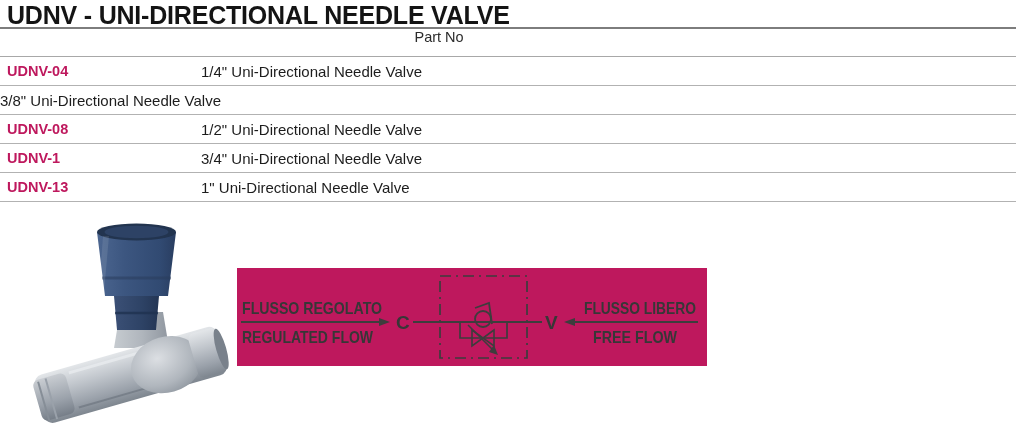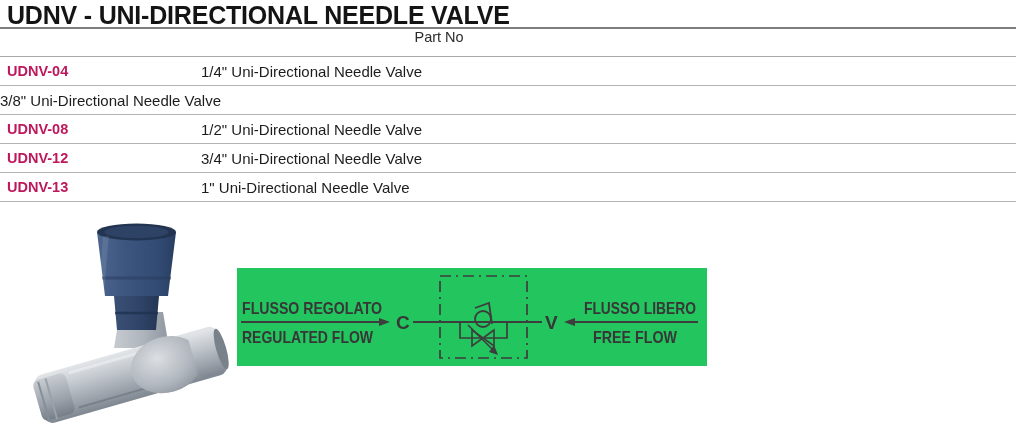--- a/index.html
+++ b/index.html
@@ -22,21 +22,21 @@
   .t-row.head{height:27px;border-bottom:1px solid #a8a8a8;flex-direction:column;}
   .c-part{width:194px;padding-left:7px;flex:none;}
   .c-desc{flex:1;}
   .head .c-part,.head .c-desc{font-size:14.5px;color:#2b2b2b;font-weight:normal;}
   .t-row .part-no{font-size:14.5px;font-weight:bold;color:#be185d;}
   .t-row .desc{font-size:15px;color:#1c1c1c;}
   
   .product-photo{position:absolute;left:25px;top:212px;width:215px;height:214px;}
   .flow-diagram{
     position:absolute;left:237px;top:268px;width:470px;height:98px;
-    background:#22c55e;
+    background:#be185d;
   }
   .flow-diagram svg{display:block;}
   .flow-diagram text{
     font-family:"Liberation Sans",sans-serif;font-weight:bold;fill:#373737;
   }
 </style>
 </head>
 <body>
 
 <h1 class="page-title">UDNV - UNI-DIRECTIONAL NEEDLE VALVE</h1>
@@ -51,21 +51,21 @@
     <div class="c-desc desc">1/4" Uni-Directional Needle Valve</div>
   </div>
   <div class="t-row">
     <div class="c-desc desc">3/8" Uni-Directional Needle Valve</div>
   </div>
   <div class="t-row">
     <div class="c-part part-no">UDNV-08</div>
     <div class="c-desc desc">1/2" Uni-Directional Needle Valve</div>
   </div>
   <div class="t-row">
-    <div class="c-part part-no">UDNV-12</div>
+    <div class="c-part part-no">UDNV-1</div>
     <div class="c-desc desc">3/4" Uni-Directional Needle Valve</div>
   </div>
   <div class="t-row">
     <div class="c-part part-no">UDNV-13</div>
     <div class="c-desc desc">1" Uni-Directional Needle Valve</div>
   </div>
 </div>
 
 <div class="product-photo">
   <svg width="215" height="214" viewBox="0 0 215 214" xmlns="http://www.w3.org/2000/svg">

